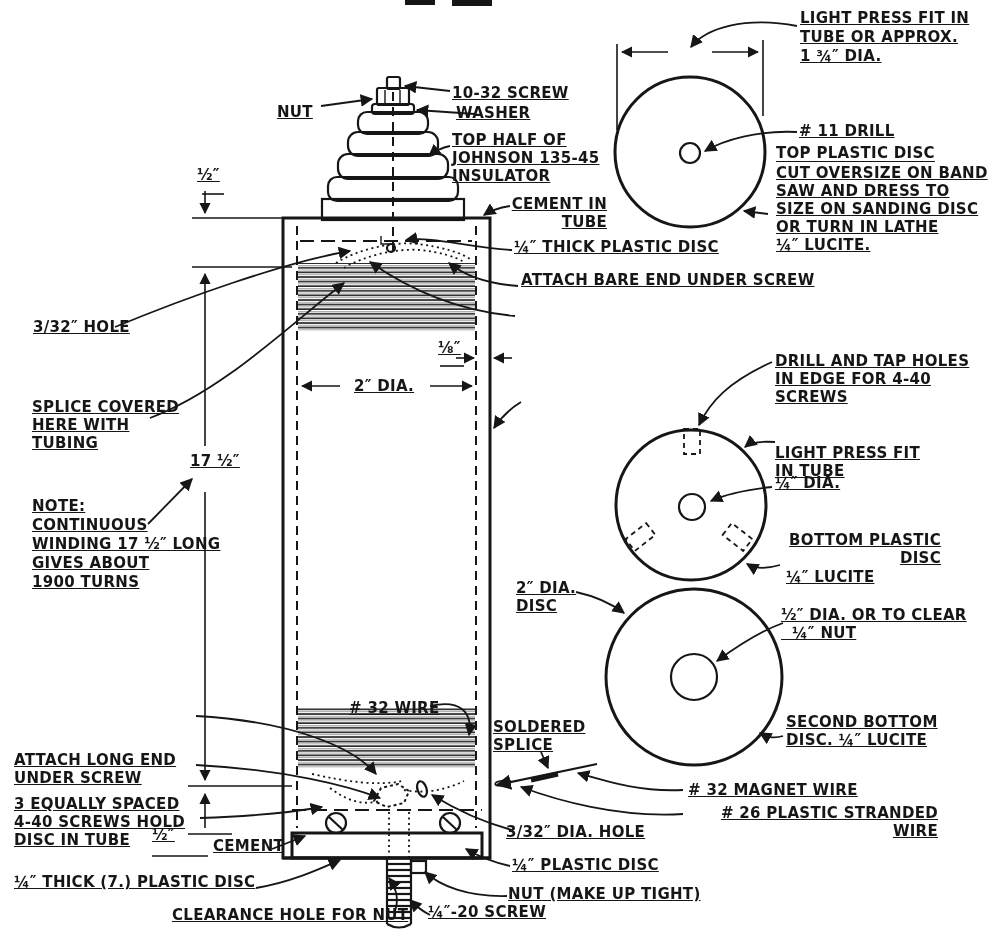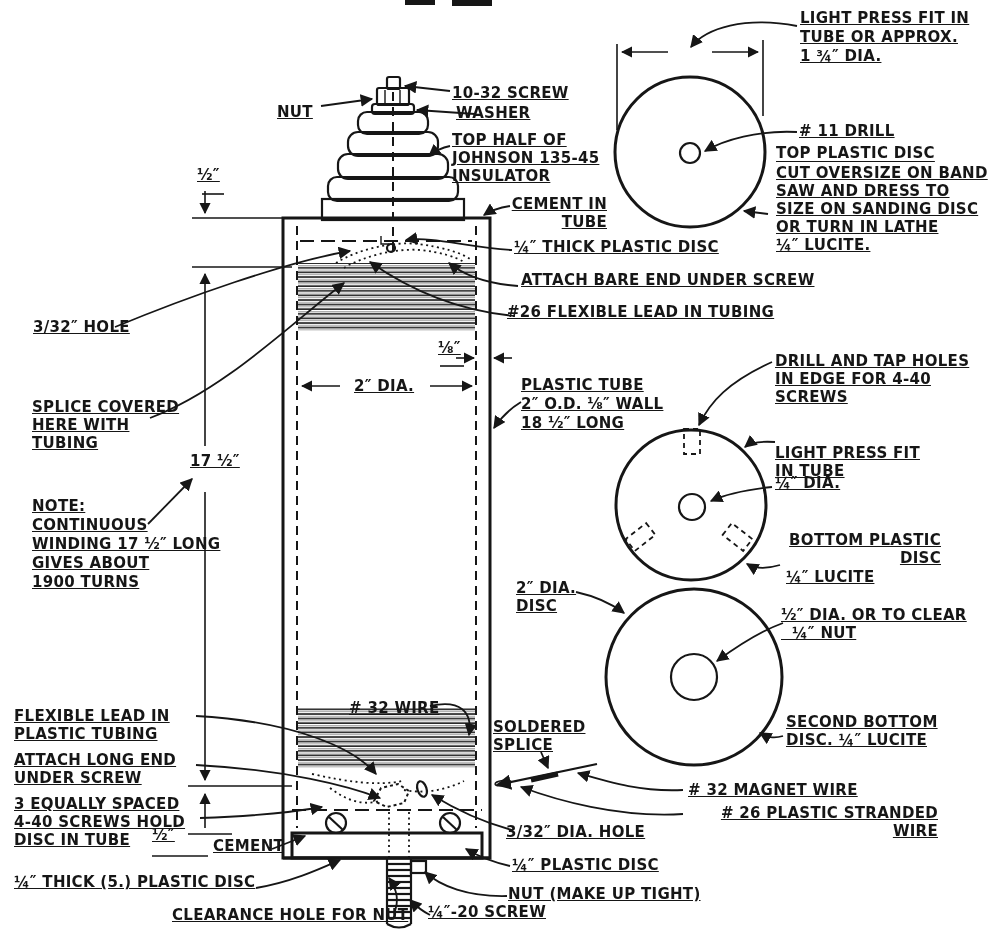--- a/index.html
+++ b/index.html
@@ -221,73 +221,67 @@
 <div class="lbl" style="left:277px;top:103px">NUT</div>
 <div class="lbl" style="left:452px;top:84px">10-32 SCREW</div>
 <div class="lbl" style="left:456px;top:104px">WASHER</div>
 <div class="lbl" style="left:452px;top:131px">TOP HALF OF
 JOHNSON 135-45
 INSULATOR</div>
 <div class="lbl ra" style="left:511px;top:195px;width:96px">CEMENT IN
 TUBE</div>
 <div class="lbl" style="left:514px;top:238px">¼″ THICK PLASTIC DISC</div>
 <div class="lbl" style="left:521px;top:271px">ATTACH BARE END UNDER SCREW</div>
-<div class="lbl" style="left:507px;top:303px">#26 FLEXIBLE LEAD IN TUBING</div>
 
 <div class="lbl" style="left:197px;top:166px">½″</div>
 <div class="lbl" style="left:354px;top:377px">2″ DIA.</div>
 <div class="lbl" style="left:438px;top:339px">⅛″</div>
 <div class="lbl" style="left:33px;top:318px">3/32″ HOLE</div>
 <div class="lbl" style="left:32px;top:398px">SPLICE COVERED
 HERE WITH
 TUBING</div>
 <div class="lbl" style="left:190px;top:452px">17 ½″</div>
 <div class="lbl lh19" style="left:32px;top:497px">NOTE:
 CONTINUOUS
 WINDING 17 ½″ LONG
 GIVES ABOUT
 1900 TURNS</div>
-<div class="lbl lh19" style="left:521px;top:376px">PLASTIC TUBE
-2″ O.D. ⅛″ WALL
-18 ½″ LONG</div>
 
 <div class="lbl" style="left:775px;top:352px">DRILL AND TAP HOLES
 IN EDGE FOR 4-40
 SCREWS</div>
 <div class="lbl" style="left:775px;top:444px">LIGHT PRESS FIT
 IN TUBE</div>
 <div class="lbl" style="left:775px;top:474px">¼″ DIA.</div>
 <div class="lbl ra" style="left:781px;top:531px;width:160px">BOTTOM PLASTIC
 DISC</div>
 <div class="lbl" style="left:786px;top:568px">¼″ LUCITE</div>
 
 <div class="lbl" style="left:516px;top:579px">2″ DIA.
 DISC</div>
 <div class="lbl" style="left:781px;top:606px">½″ DIA. OR TO CLEAR
   ¼″ NUT</div>
 <div class="lbl" style="left:786px;top:713px">SECOND BOTTOM
 DISC. ¼″ LUCITE</div>
 
-<div class="lbl" style="left:14px;top:707px">FLEXIBLE LEAD IN
-PLASTIC TUBING</div>
 <div class="lbl" style="left:349px;top:699px"># 32 WIRE</div>
 <div class="lbl" style="left:493px;top:718px">SOLDERED
 SPLICE</div>
 <div class="lbl" style="left:14px;top:751px">ATTACH LONG END
 UNDER SCREW</div>
 <div class="lbl" style="left:14px;top:795px">3 EQUALLY SPACED
 4-40 SCREWS HOLD
 DISC IN TUBE</div>
 <div class="lbl" style="left:152px;top:826px">½″</div>
 <div class="lbl" style="left:213px;top:837px">CEMENT</div>
 
 <div class="lbl" style="left:688px;top:781px"># 32 MAGNET WIRE</div>
 <div class="lbl ra" style="left:688px;top:804px;width:250px"># 26 PLASTIC STRANDED
 WIRE</div>
 
 <div class="lbl" style="left:506px;top:823px">3/32″ DIA. HOLE</div>
 <div class="lbl" style="left:512px;top:856px">¼″ PLASTIC DISC</div>
 <div class="lbl" style="left:508px;top:885px">NUT (MAKE UP TIGHT)</div>
-<div class="lbl" style="left:14px;top:873px">¼″ THICK (5.) PLASTIC DISC</div>
+<div class="lbl" style="left:14px;top:873px">¼″ THICK (7.) PLASTIC DISC</div>
 <div class="lbl" style="left:172px;top:906px">CLEARANCE HOLE FOR NUT</div>
 <div class="lbl" style="left:428px;top:903px">¼″-20 SCREW</div>
 
 </div>
 
 </body></html>

